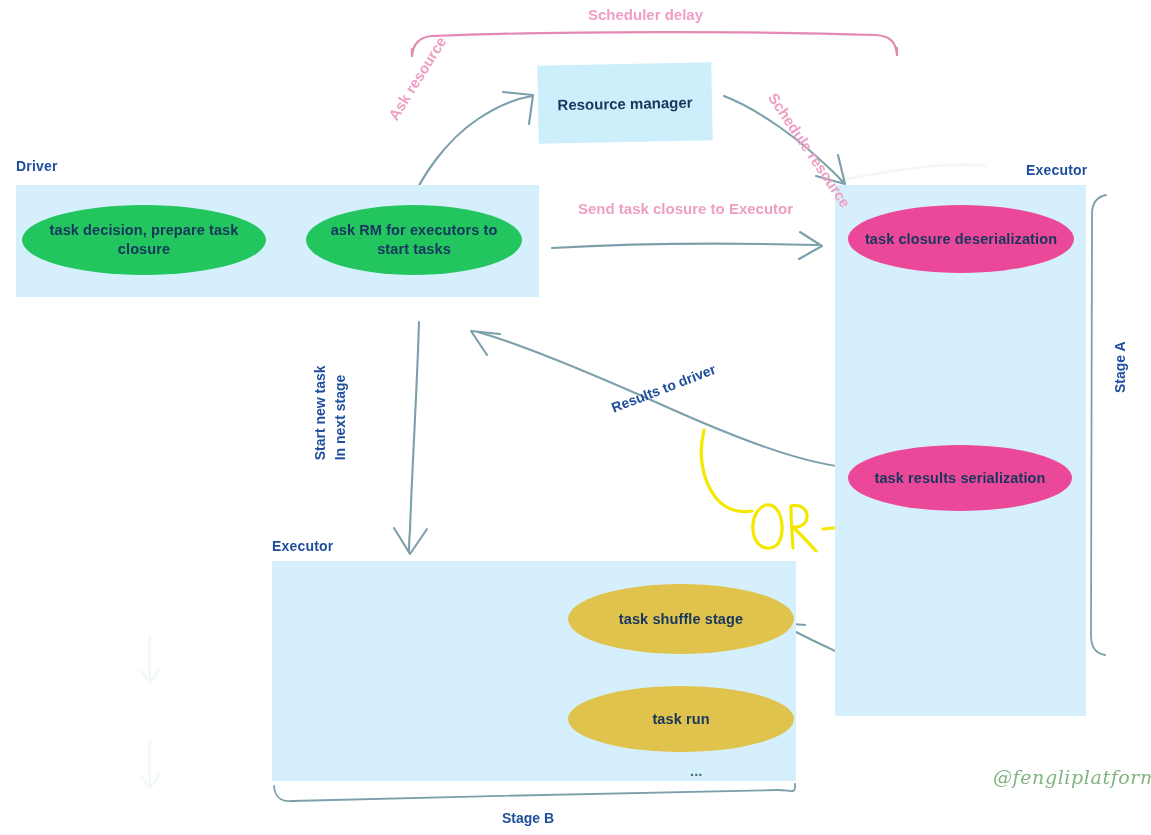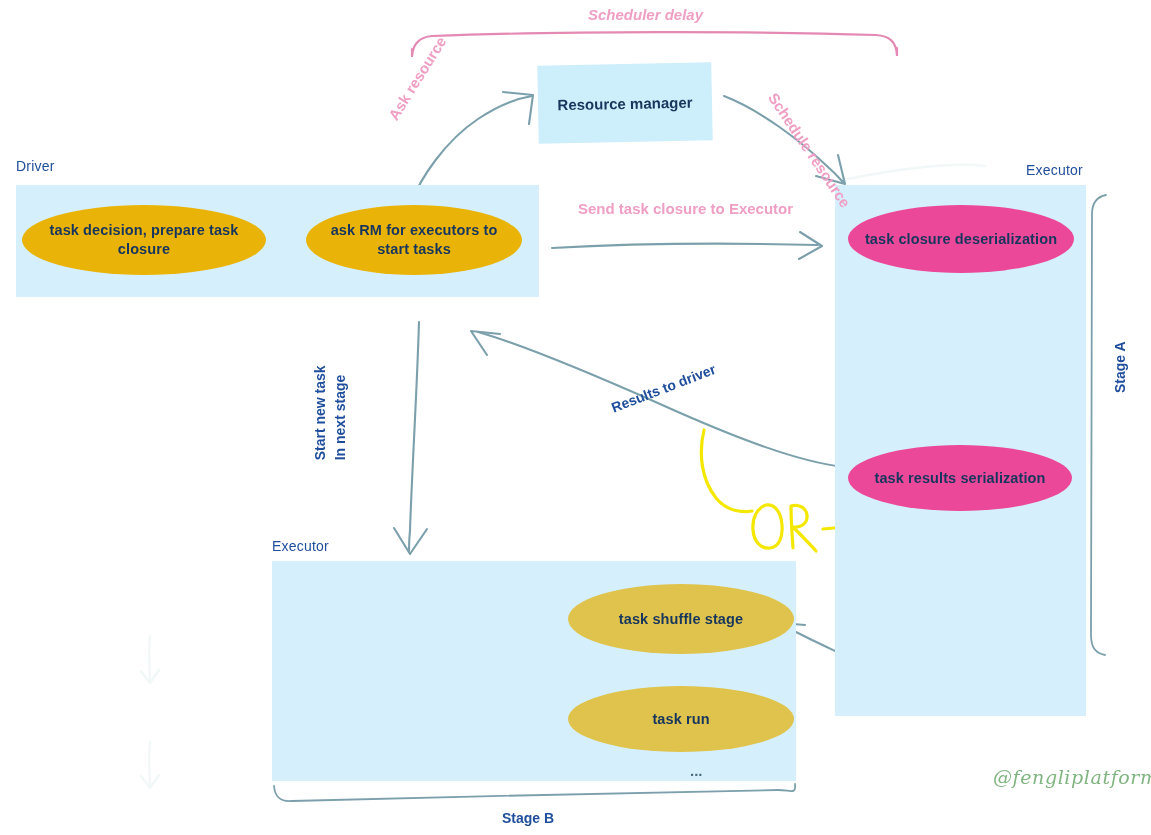--- a/index.html
+++ b/index.html
@@ -15,42 +15,42 @@
 
   
   .panel{
     position:absolute;
     background:#d5f0fc;
   }
   .panel-label{
     position:absolute;
     color:#1f4e9c;
     font-size:14px;
-    font-weight:400;
+    font-weight:700;
     letter-spacing:.2px;
     white-space:nowrap;
   }
 
   
   .node{
     position:absolute;
     border-radius:50%;
     display:flex;
     align-items:center;
     justify-content:center;
     text-align:center;
     color:#17365d;
     font-size:14.5px;
     font-weight:700;
     line-height:1.3;
     letter-spacing:.1px;
     box-sizing:border-box;
     padding:0 8px;
   }
-  .node.green{background:#eab308;}
+  .node.green{background:#22c55e;}
   .node.yellowA{background:#ec4899;}
   .node.yellowB{background:#e0c34c;}
 
   
   .rectnode{
     position:absolute;
     background:#cdeefb;
     display:flex;
     align-items:center;
     justify-content:center;
@@ -218,21 +218,21 @@
 
   <div class="rectnode" style="left:538px;top:64px;width:174px;height:78px;">Resource manager</div>
 
   <div class="node yellowA" style="left:848px;top:205px;width:226px;height:68px;">task closure deserialization</div>
   <div class="node yellowA" style="left:848px;top:445px;width:224px;height:66px;">task results serialization</div>
 
   <div class="node yellowB" style="left:568px;top:584px;width:226px;height:70px;">task shuffle stage</div>
   <div class="node yellowB" style="left:568px;top:686px;width:226px;height:66px;">task run</div>
   <div class="lbl dots" style="left:690px;top:762px;">...</div>
 
-  <div class="lbl pink" style="left:588px;top:6px;font-style:italic;">Scheduler delay</div>
+  <div class="lbl pink" style="left:588px;top:6px;">Scheduler delay</div>
 
   <div class="lbl pink" style="left:392px;top:110px;transform:rotate(-58deg);transform-origin:left center;">Ask resource</div>
 
   <div class="lbl pink" style="left:772px;top:86px;transform:rotate(56deg);transform-origin:left center;">Schedule resource</div>
 
   <div class="lbl pink" style="left:578px;top:200px;">Send task closure to Executor</div>
 
   <div class="lbl navy" style="left:612px;top:400px;transform:rotate(-21deg);transform-origin:left center;">Results to driver</div>
 
   <div class="lbl navy" style="left:330px;top:440px;transform:rotate(-90deg);transform-origin:left center;line-height:1.45;">Start new task

